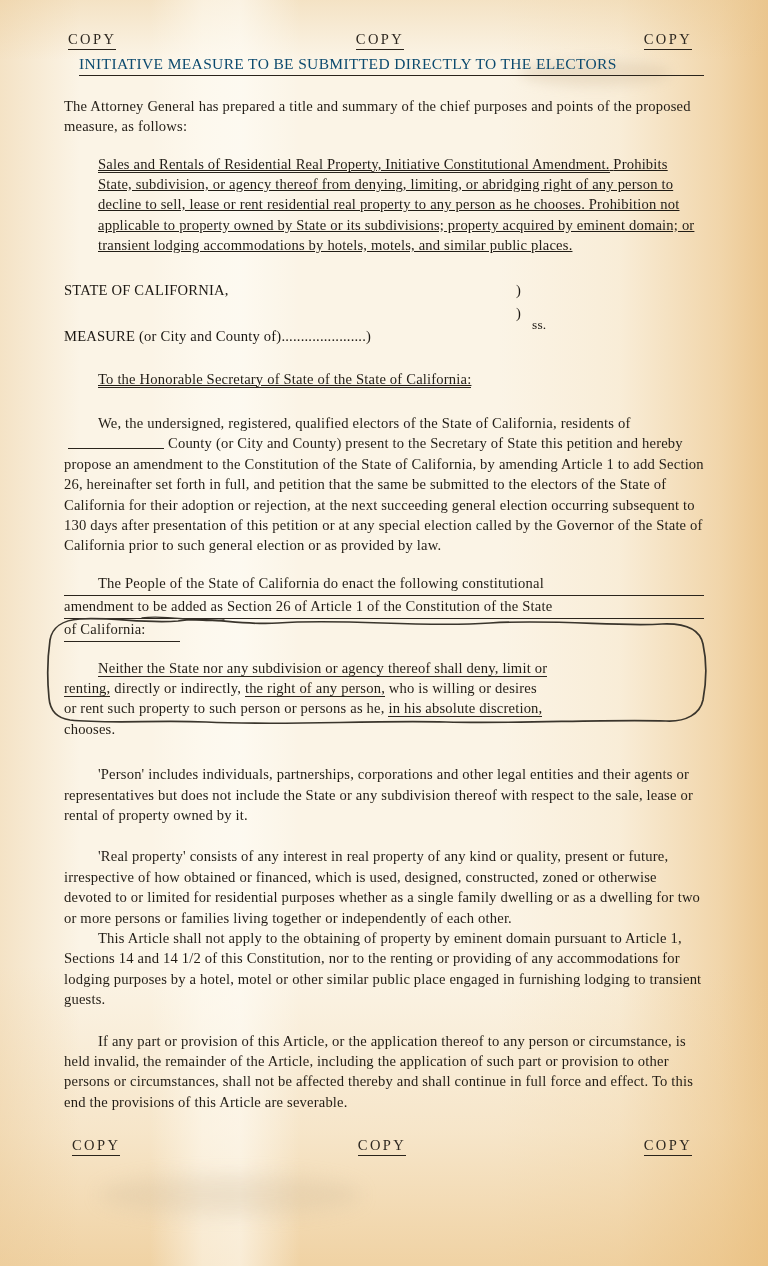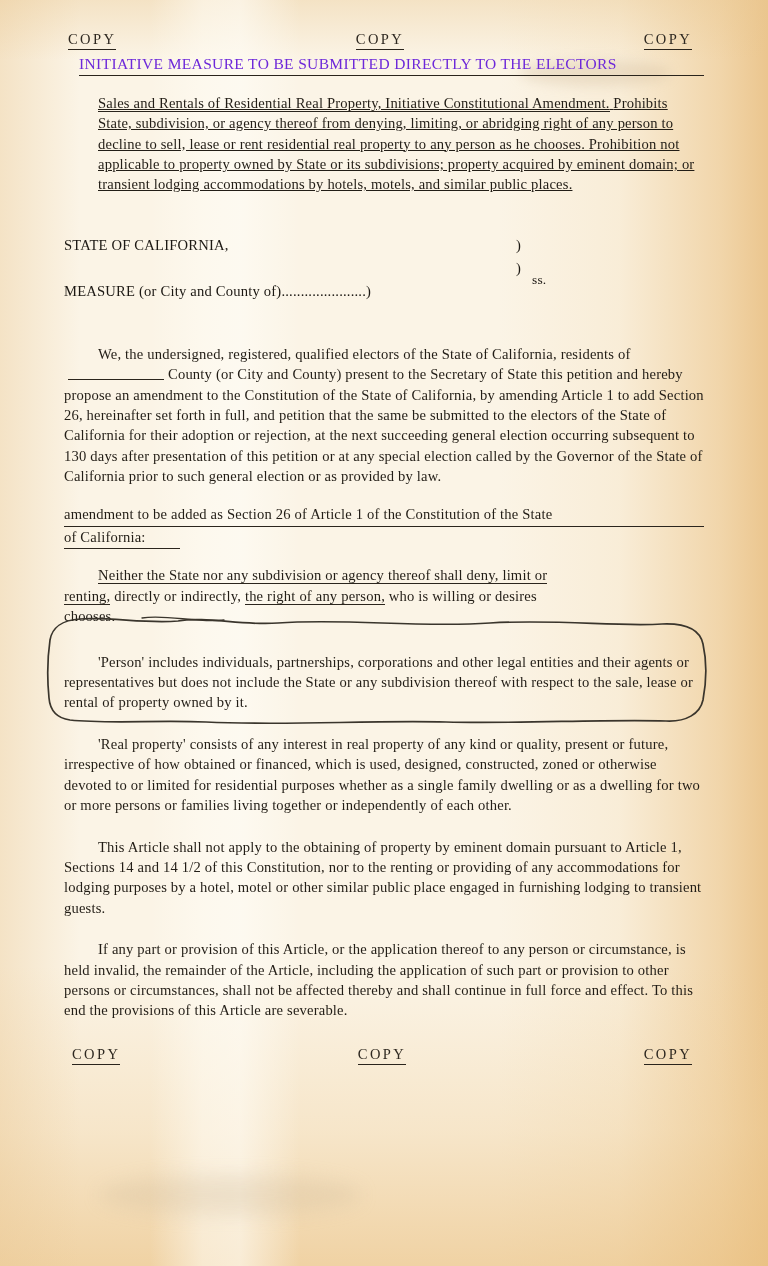--- a/index.html
+++ b/index.html
@@ -105,39 +105,39 @@
     width: 620px;
     margin-left: 8px;
   }
 
   
   .doc-title {
     margin-top: 5px;
     margin-left: 15px;
     font-size: 15.5px;
     letter-spacing: 0.35px;
-    color: #6d28d9;
+    color: #0c4a6e;
     border-bottom: 1.7px solid #2a241c;
     padding-bottom: 2px;
     white-space: nowrap;
     line-height: 1.15;
   }
 
   
   .p {
     font-size: 14.6px;
     line-height: 20.4px;
     color: #221d16;
     letter-spacing: 0.18px;
     text-align: left;
   }
   .indent { text-indent: 34px; }
   .mt-lead  { margin-top: 20px; }
   .mt-gap   { margin-top: 17px; }
-  .mt-gap-l { margin-top: 40px; }
+  .mt-gap-l { margin-top: 24px; }
 
   .inset {
     margin-left: 34px;
     width: 606px;
     text-decoration: underline;
   }
 
   
   .u {
     border-bottom: 1.2px solid #2b251d;
@@ -212,61 +212,67 @@
     <div class="doc-body">
 
       <div class="copy-row">
         <span class="copy-mark">COPY</span>
         <span class="copy-mark">COPY</span>
         <span class="copy-mark">COPY</span>
       </div>
 
       <div class="doc-title">INITIATIVE MEASURE TO BE SUBMITTED DIRECTLY TO THE ELECTORS</div>
 
+      <div class="p mt-lead">The Attorney General has prepared a title and summary of the chief purposes and points of the proposed measure, as follows:</div>
 
       <div class="p mt-gap inset">
         <span class="u">Sales and Rentals of Residential Real Property, Initiative Constitutional Amendment.</span>
         <span>Prohibits State, subdivision, or agency thereof from denying, limiting, or abridging right of any person to decline to sell, lease or rent residential real property to any person as he chooses. Prohibition not applicable to property owned by State or its subdivisions; property acquired by eminent domain; or transient lodging accommodations by hotels, motels, and similar public places.</span>
       </div>
 
       <div class="venue mt-gap-l">
         <div class="venue-row">
           <span class="venue-left">STATE OF CALIFORNIA,</span>
           <span class="venue-paren">)</span>
         </div>
         <div class="venue-row">
           <span class="venue-paren">)</span>
           <span class="venue-ss">ss.</span>
         </div>
         <div class="venue-row">
           <span class="venue-left"><span>MEASURE (or City and County of)</span><span>......................</span><span>)</span></span>
         </div>
       </div>
 
+      <div class="p inset" style="margin-top:20px;">
+        <span class="u">To the Honorable Secretary of State of the State of California:</span>
+      </div>
 
       <div class="p mt-gap-l indent"><span>We, the undersigned, registered, qualified electors of the State of California, residents of</span><span class="blank-rule"></span><span>County (or City and County) present to the Secretary of State this petition and hereby propose an amendment to the Constitution of the State of California, by amending Article 1 to add Section 26, hereinafter set forth in full, and petition that the same be submitted to the electors of the State of California for their adoption or rejection, at the next succeeding general election occurring subsequent to 130 days after presentation of this petition or at any special election called by the Governor of the State of California prior to such general election or as provided by law.</span></div>
 
       <div class="p mt-gap">
+        <span class="u-line" style="text-indent:34px;">The People of the State of California do enact the following constitutional</span>
         <span class="u-line">amendment to be added as Section 26 of Article 1 of the Constitution of the State</span>
         <span class="u-line" style="width:116px;">of California:</span>
       </div>
 
       <div class="p boxed-section" style="margin-top:16px;">
         <div style="text-indent:34px;">
           <span class="u-seg">Neither the State nor any subdivision or agency thereof shall deny, limit or</span>
         </div>
         <div><span class="u-seg">renting,</span><span> directly or indirectly, </span><span class="u-seg">the right of any person,</span><span> who is willing or desires</span></div>
+        <div><span>or rent such property to such person or persons as he, </span><span class="u-seg">in his absolute discretion,</span></div>
         <div>chooses.</div>
       </div>
 
       <div class="p" style="margin-top:25px; text-indent:34px;"><span>'Person'</span><span> includes individuals, partnerships, corporations and other legal entities and their agents or representatives but does not include the State or any subdivision thereof with respect to the sale, lease or rental of property owned by it.</span></div>
 
       <div class="p" style="margin-top:21px; text-indent:34px;"><span>'Real property'</span><span> consists of any interest in real property of any kind or quality, present or future, irrespective of how obtained or financed, which is used, designed, constructed, zoned or otherwise devoted to or limited for residential purposes whether as a single family dwelling or as a dwelling for two or more persons or families living together or independently of each other.</span></div>
 
-      <div class="p" style="margin-top:21px; text-indent:34px;">This Article shall not apply to the obtaining of property by eminent domain pursuant to Article 1, Sections 14 and 14 1/2 of this Constitution, nor to the renting or providing of any accommodations for lodging purposes by a hotel, motel or other similar public place engaged in furnishing lodging to transient guests.</div>
+      <div class="p" style="text-indent:34px;">This Article shall not apply to the obtaining of property by eminent domain pursuant to Article 1, Sections 14 and 14 1/2 of this Constitution, nor to the renting or providing of any accommodations for lodging purposes by a hotel, motel or other similar public place engaged in furnishing lodging to transient guests.</div>
 
       <div class="p" style="margin-top:21px; text-indent:34px;">If any part or provision of this Article, or the application thereof to any person or circumstance, is held invalid, the remainder of the Article, including the application of such part or provision to other persons or circumstances, shall not be affected thereby and shall continue in full force and effect.  To this end the provisions of this Article are severable.</div>
 
       <div class="copy-row bottom" style="margin-top:26px;">
         <span class="copy-mark">COPY</span>
         <span class="copy-mark">COPY</span>
         <span class="copy-mark">COPY</span>
       </div>
 
     </div>

